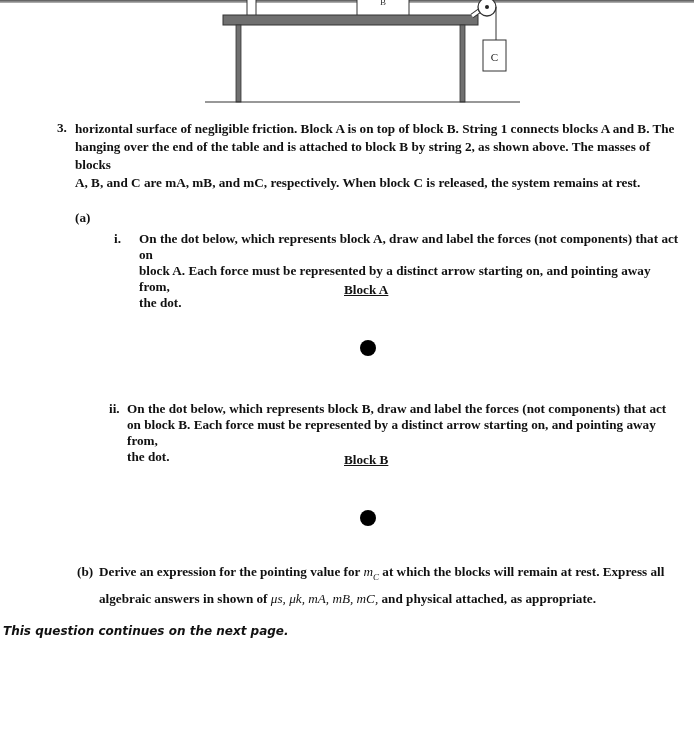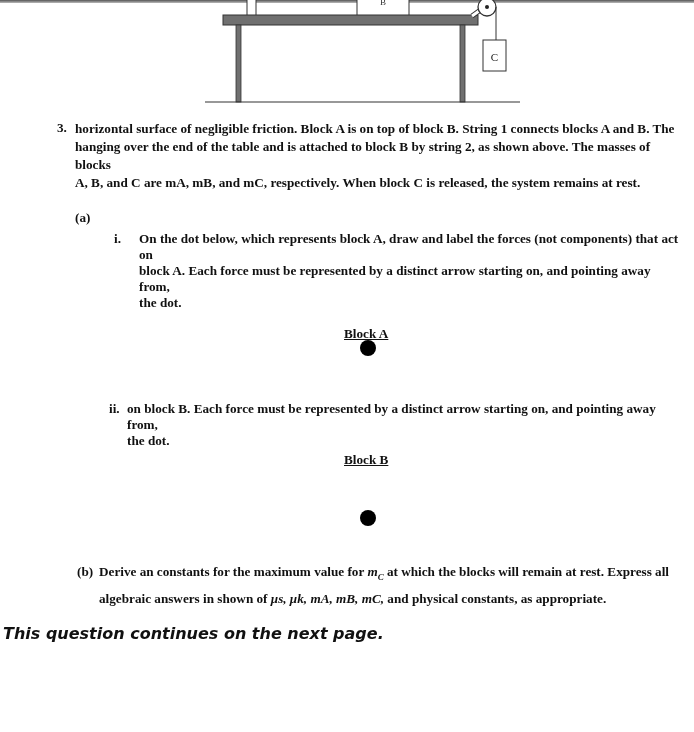--- a/index.html
+++ b/index.html
@@ -11,22 +11,22 @@
   .q { position: absolute; font-size: 13.2px; line-height: 18px; }
   .qnum { position: absolute; left: 57px; top: 120px; font-size: 13.2px; font-weight: bold; }
   .stem { left: 75px; top: 120px; width: 600px; font-weight: bold; }
   .parta { position: absolute; left: 75px; top: 210px; font-size: 13.2px; font-weight: bold; }
   .sub { font-size: 13.2px; line-height: 16px; font-weight: bold; }
   .roman { position: absolute; font-weight: bold; font-size: 13.2px; }
   .block-label { position: absolute; font-size: 13.2px; font-weight: bold; text-decoration: underline; }
   .dot { position: absolute; width: 16px; height: 16px; border-radius: 50%; background: #000; }
   .partb { position: absolute; font-size: 13.2px; line-height: 22px; font-weight: bold; }
   .footer { position: absolute; left: 3px; top: 624px; font-family: "DejaVu Sans", sans-serif;
-            font-style: italic; font-size: 16px; font-weight: bold; color: #111; }
-  i.m { font-style: italic; font-weight: bold; }
+            font-style: italic; font-size: 12px; font-weight: bold; color: #111; }
+  i.m { font-style: italic; font-weight: normal; }
   sub { font-size: 9px; }
 </style>
 </head>
 <body>
 
 <div class="topline"></div>
 
 <svg class="figure" width="694" height="110">
 
   <rect x="247" y="-10" width="9" height="26" fill="#fff" stroke="#333" stroke-width="1"></rect>
@@ -58,38 +58,39 @@
   <div>A, B, and C are mA, mB, and mC, respectively. When block C is released, the system remains at rest.</div>
 </div>
 <div class="parta">(a)</div>
 
 <div class="roman" style="left:114px; top:231px;">i.</div>
 <div class="q sub" style="left:127px; top:231px; width:540px;margin-left:12px;">
   <div>On the dot below, which represents block A, draw and label the forces (not components) that act on</div>
   <div>block A. Each force must be represented by a distinct arrow starting on, and pointing away from,</div>
   <div>the dot.</div>
 </div>
-<div class="block-label" style="left:344px; top:282px;margin-top:44px;">Block A</div>
+<div class="block-label" style="left:344px; top:282px;">Block A</div>
 <div class="dot" style="left:360px; top:340px;"></div>
 
 <div class="roman" style="left:109px; top:401px;">ii.</div>
 <div class="q sub" style="left:127px; top:401px; width:545px;">
+  <div>On the dot below, which represents block B, draw and label the forces (not components) that act</div>
   <div>on block B. Each force must be represented by a distinct arrow starting on, and pointing away from,</div>
   <div>the dot.</div>
 </div>
 <div class="block-label" style="left:344px; top:452px;">Block B</div>
 <div class="dot" style="left:360px; top:510px;"></div>
 
 <div class="partb" style="left:77px; top:561px;">(b)</div>
 <div class="partb" style="left:99px; top:561px; width:580px;">
   <div>
-    <span>Derive an constants for the maximum value for</span>
+    <span>Derive an expression for the pointing value for</span>
     <i class="m"><span>m</span><sub>C</sub></i>
     <span>at which the blocks will remain at rest. Express all</span>
   </div>
   <div>
     <span>algebraic answers in shown of</span>
     <i class="m">μs, μk, mA, mB, mC,</i>
-    <span>and physical constants, as appropriate.</span>
+    <span>and physical attached, as appropriate.</span>
   </div>
 </div>
 
 <div class="footer">This question continues on the next page.</div>
 
 </body></html>

